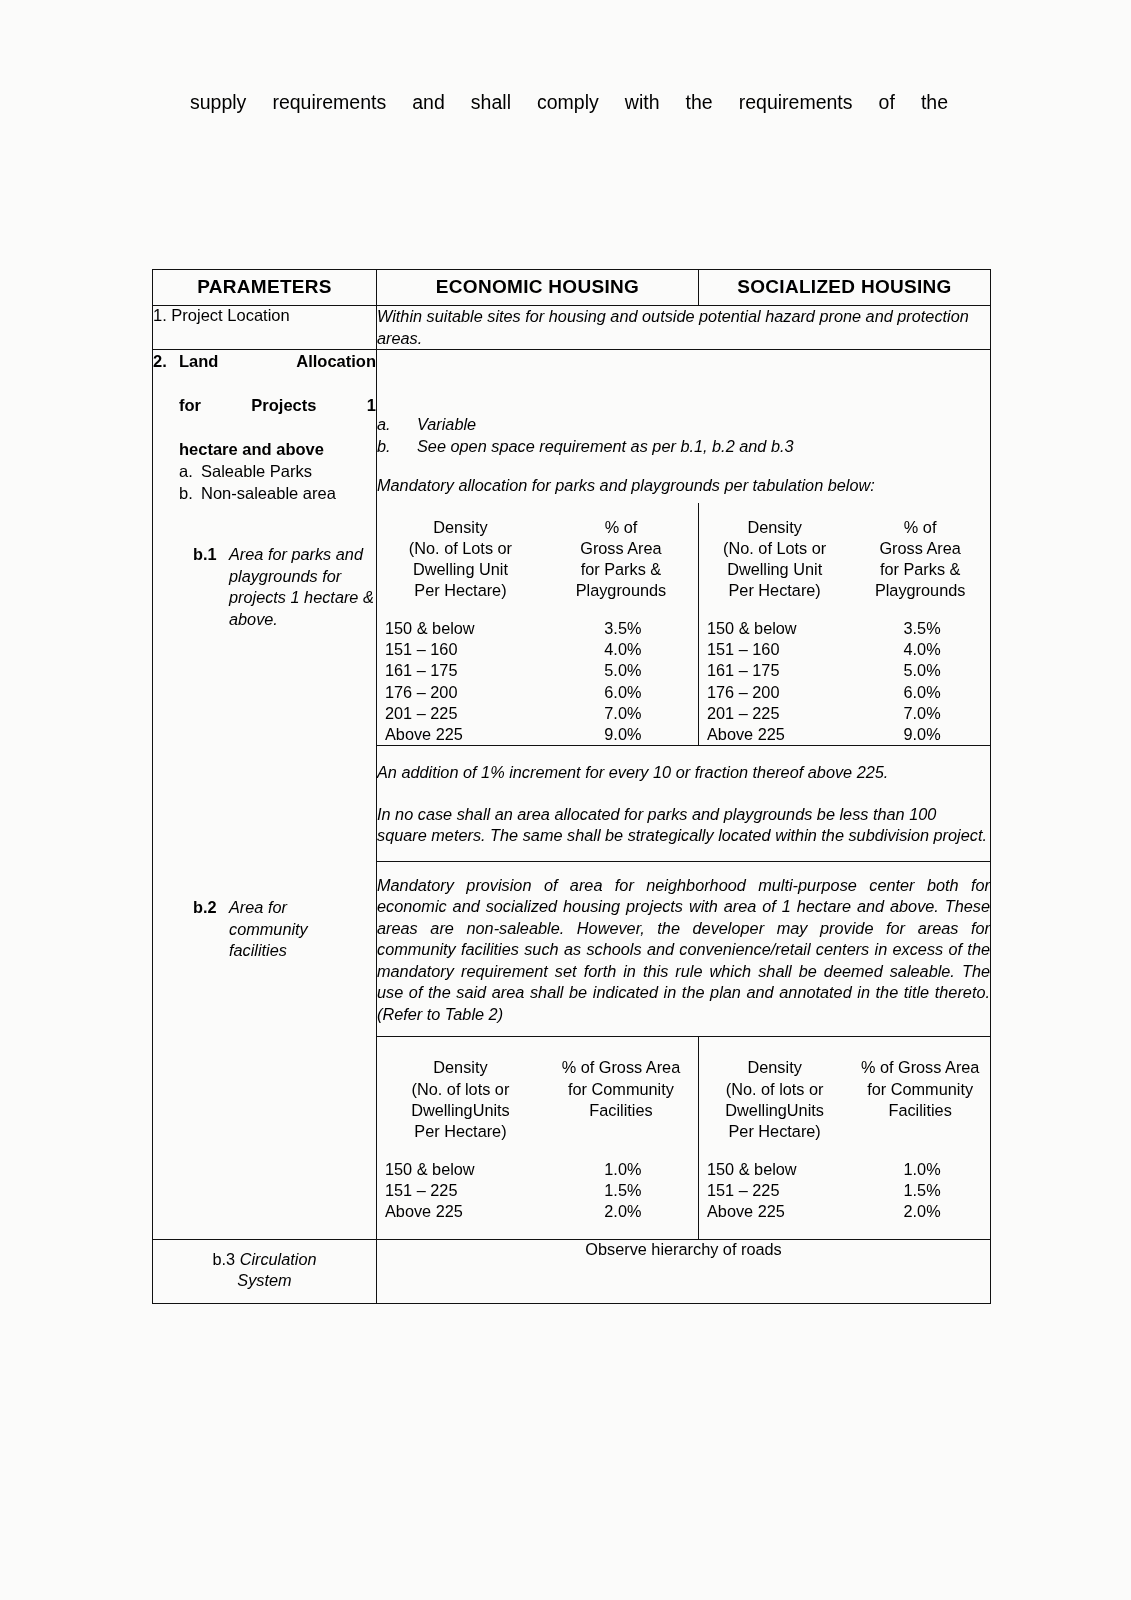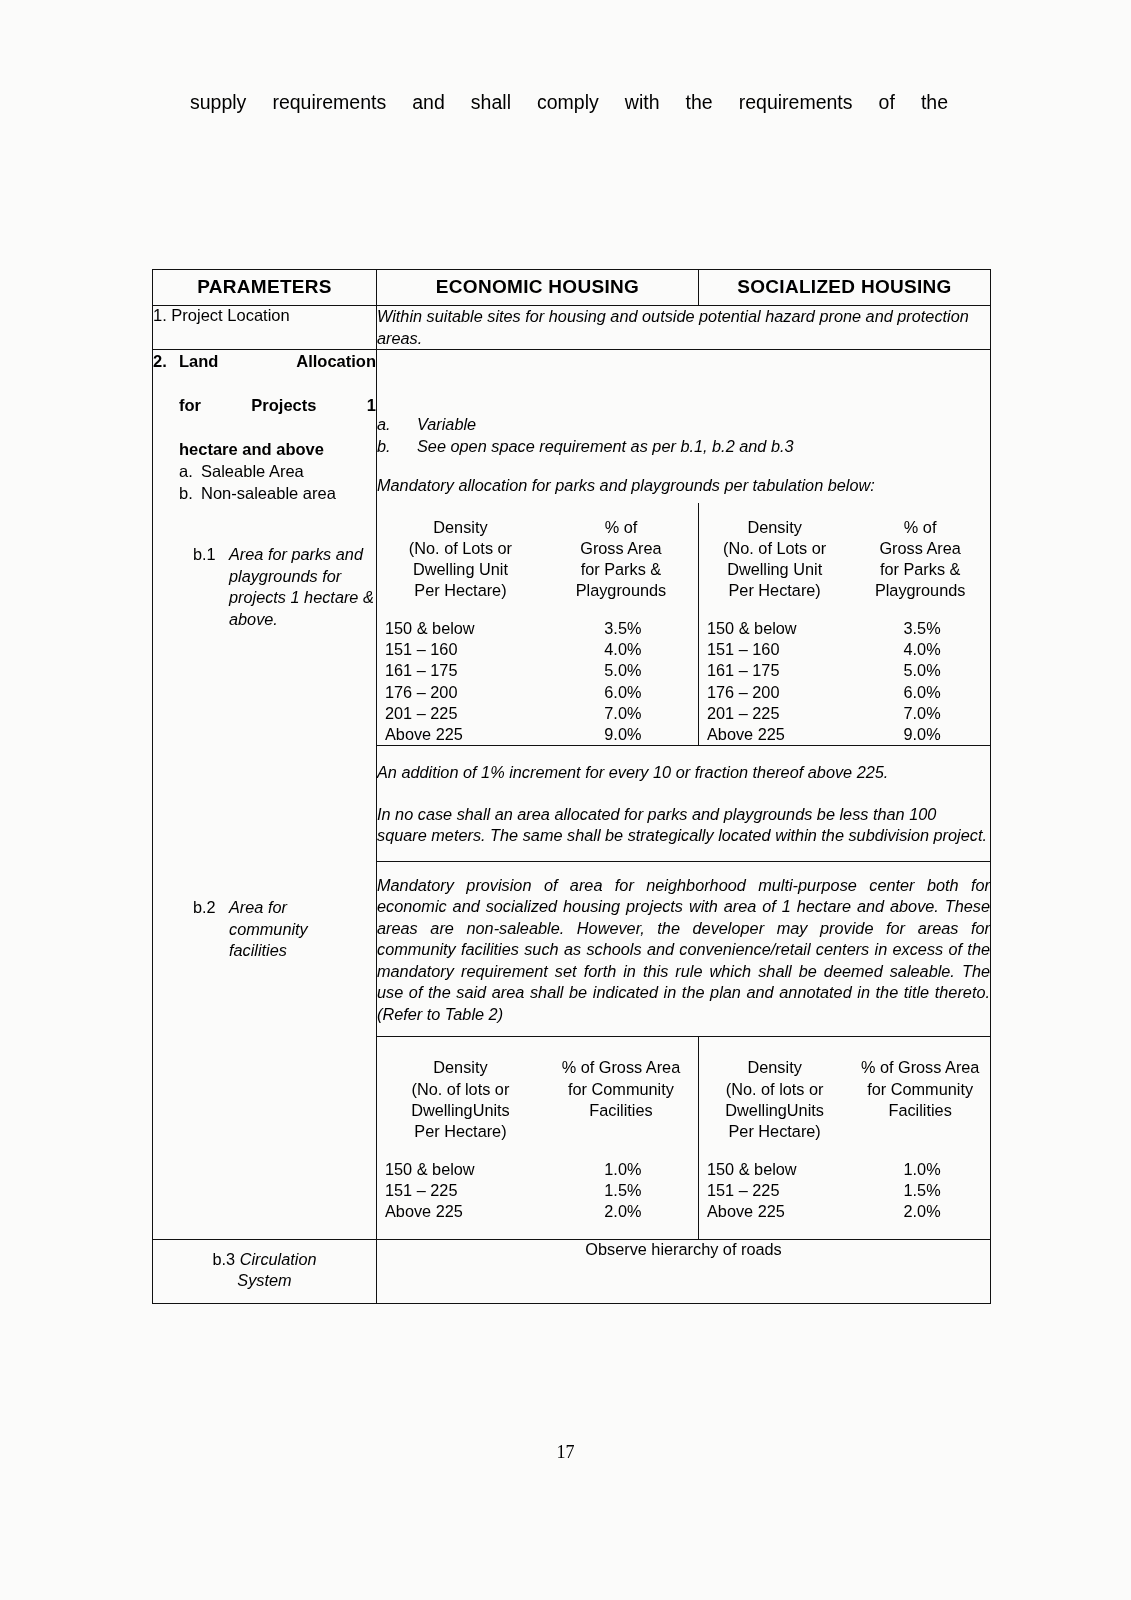--- a/index.html
+++ b/index.html
@@ -111,21 +111,21 @@
   .p2-sub div { display: grid; grid-template-columns: 22px 1fr; }
 
   .bsub {
     font-size: 16.3px;
     font-style: italic;
     line-height: 21.5px;
     display: grid;
     grid-template-columns: 36px 1fr;
     padding-left: 40px;
   }
-  .bsub .lbl { font-style: normal; }
+  .bsub .lbl { font-style: normal; font-weight: bold; }
 
   .bsub-c {
     font-size: 16.3px;
     font-style: italic;
     line-height: 21.5px;
     text-align: center;
   }
   .bsub-c .lbl { font-style: normal; }
 
   
@@ -203,21 +203,21 @@
           <div class="num">2.</div>
           <div class="txt">
             <span class="stretch">Land        Allocation</span>
             <span class="stretch">for      Projects      1</span>
             <span>hectare and above</span>
           </div>
         </div>
         <div class="p2-sub">
           <div>
             <span>a.</span>
-            <span>Saleable Area</span>
+            <span>Saleable Parks</span>
           </div>
           <div>
             <span>b.</span>
             <span>Non-saleable area</span>
           </div>
         </div>
 
         <div style="height:40px"></div>
 
         <div class="bsub">
@@ -429,14 +429,13 @@
       <td class="bsub-c" style="padding:9px 0 11px 0;">
         <span class="lbl">b.3</span>
         <span>Circulation</span>
         <div>System</div>
       </td>
       <td colspan="2" class="centered-note">Observe hierarchy of roads</td>
     </tr>
   </tbody>
     </table>
 
-  <div class="pageno">17</div>
 </div>
 
 </body></html>

